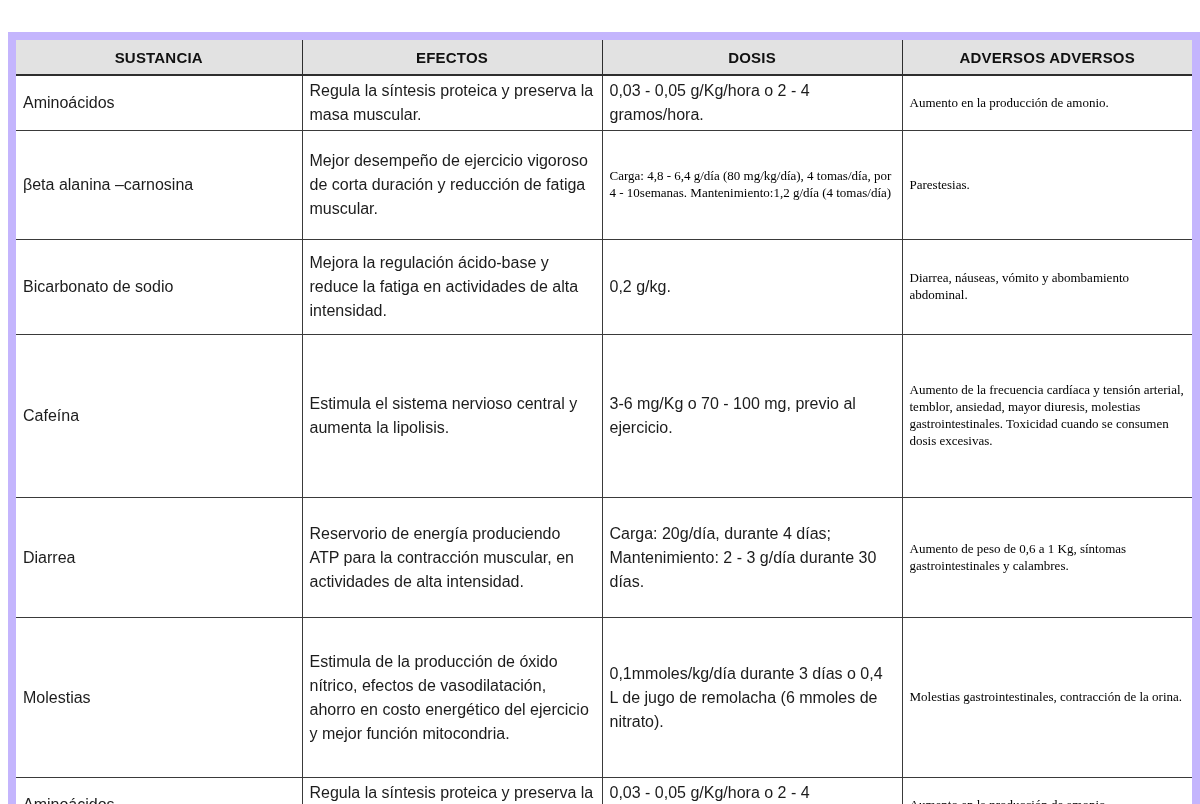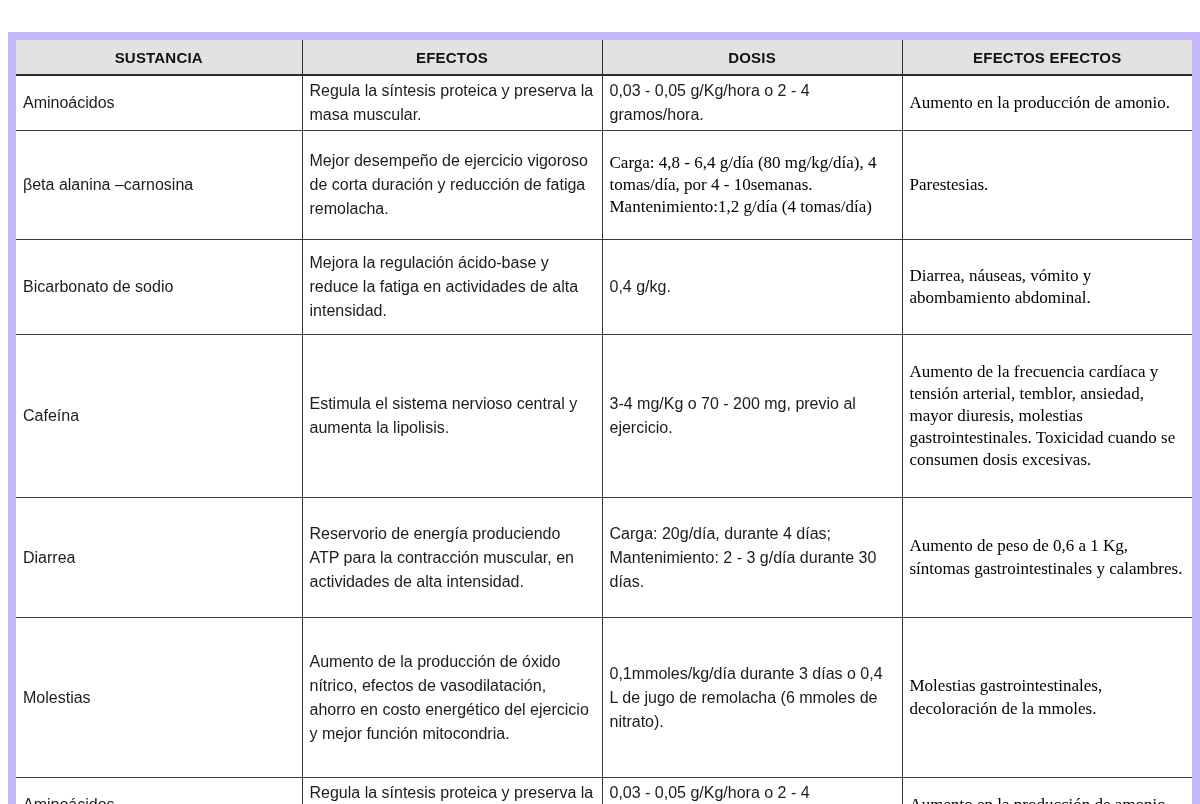--- a/index.html
+++ b/index.html
@@ -48,21 +48,21 @@
     text-align: left;
   }
   .sans {
     font-family: "Liberation Sans", sans-serif;
     font-size: 16px;
     line-height: 1.5;
     color: #1c1c1c;
   }
   .serif {
     font-family: "Liberation Serif", serif;
-    font-size: 17px;
+    font-size: 13px;
     line-height: 1.3;
     color: #000000;
   }
   
   tbody tr:nth-child(1) { height: 54px;  }
   tbody tr:nth-child(2) { height: 109px; }
   tbody tr:nth-child(3) { height: 95px;  }
   tbody tr:nth-child(4) { height: 163px; }
   tbody tr:nth-child(5) { height: 120px; }
   tbody tr:nth-child(6) { height: 160px; }
@@ -77,59 +77,59 @@
       <col class="c1">
         <col class="c2">
         <col class="c3">
         <col class="c4">
     </colgroup>
     <thead>
       <tr>
         <th>SUSTANCIA</th>
         <th>EFECTOS</th>
         <th>DOSIS</th>
-        <th>EFECTOS EFECTOS</th>
+        <th>ADVERSOS ADVERSOS</th>
       </tr>
     </thead>
     <tbody id="tbody">
         <tr>
     <td class="sans">Aminoácidos</td>
     <td class="sans">Regula la síntesis proteica y preserva la masa muscular.</td>
     <td class="sans">0,03 - 0,05 g/Kg/hora o 2 - 4 gramos/hora.</td>
     <td class="serif">Aumento en la producción de amonio.</td>
   </tr>
         <tr>
     <td class="sans">βeta alanina –carnosina</td>
-    <td class="sans">Mejor desempeño de ejercicio vigoroso de corta duración y reducción de fatiga remolacha.</td>
+    <td class="sans">Mejor desempeño de ejercicio vigoroso de corta duración y reducción de fatiga muscular.</td>
     <td class="serif">Carga: 4,8 - 6,4 g/día (80 mg/kg/día), 4 tomas/día, por 4 - 10semanas. Mantenimiento:1,2 g/día (4 tomas/día)</td>
     <td class="serif">Parestesias.</td>
   </tr>
         <tr>
     <td class="sans">Bicarbonato de sodio</td>
     <td class="sans">Mejora la regulación ácido-base y reduce la fatiga en actividades de alta intensidad.</td>
-    <td class="sans">0,4 g/kg.</td>
+    <td class="sans">0,2 g/kg.</td>
     <td class="serif">Diarrea, náuseas, vómito y abombamiento abdominal.</td>
   </tr>
         <tr>
     <td class="sans">Cafeína</td>
     <td class="sans">Estimula el sistema nervioso central y aumenta la lipolisis.</td>
-    <td class="sans">3-4 mg/Kg o 70 - 200 mg, previo al ejercicio.</td>
+    <td class="sans">3-6 mg/Kg o 70 - 100 mg, previo al ejercicio.</td>
     <td class="serif">Aumento de la frecuencia cardíaca y tensión arterial, temblor, ansiedad, mayor diuresis, molestias gastrointestinales. Toxicidad cuando se consumen dosis excesivas.</td>
   </tr>
         <tr>
     <td class="sans">Diarrea</td>
     <td class="sans">Reservorio de energía produciendo ATP para la contracción muscular, en actividades de alta intensidad.</td>
     <td class="sans">Carga: 20g/día, durante 4 días; Mantenimiento: 2 - 3 g/día durante 30 días.</td>
     <td class="serif">Aumento de peso de 0,6 a 1 Kg, síntomas gastrointestinales y calambres.</td>
   </tr>
         <tr>
     <td class="sans">Molestias</td>
-    <td class="sans">Aumento de la producción de óxido nítrico, efectos de vasodilatación, ahorro en costo energético del ejercicio y mejor función mitocondria.</td>
+    <td class="sans">Estimula de la producción de óxido nítrico, efectos de vasodilatación, ahorro en costo energético del ejercicio y mejor función mitocondria.</td>
     <td class="sans">0,1mmoles/kg/día durante 3 días o 0,4 L de jugo de remolacha (6 mmoles de nitrato).</td>
-    <td class="serif">Molestias gastrointestinales, decoloración de la mmoles.</td>
+    <td class="serif">Molestias gastrointestinales, contracción de la orina.</td>
   </tr>
         <tr>
     <td class="sans">Aminoácidos</td>
     <td class="sans">Regula la síntesis proteica y preserva la masa muscular.</td>
     <td class="sans">0,03 - 0,05 g/Kg/hora o 2 - 4 gramos/hora.</td>
     <td class="serif">Aumento en la producción de amonio.</td>
   </tr>
       </tbody>
   </table>
 </div>

